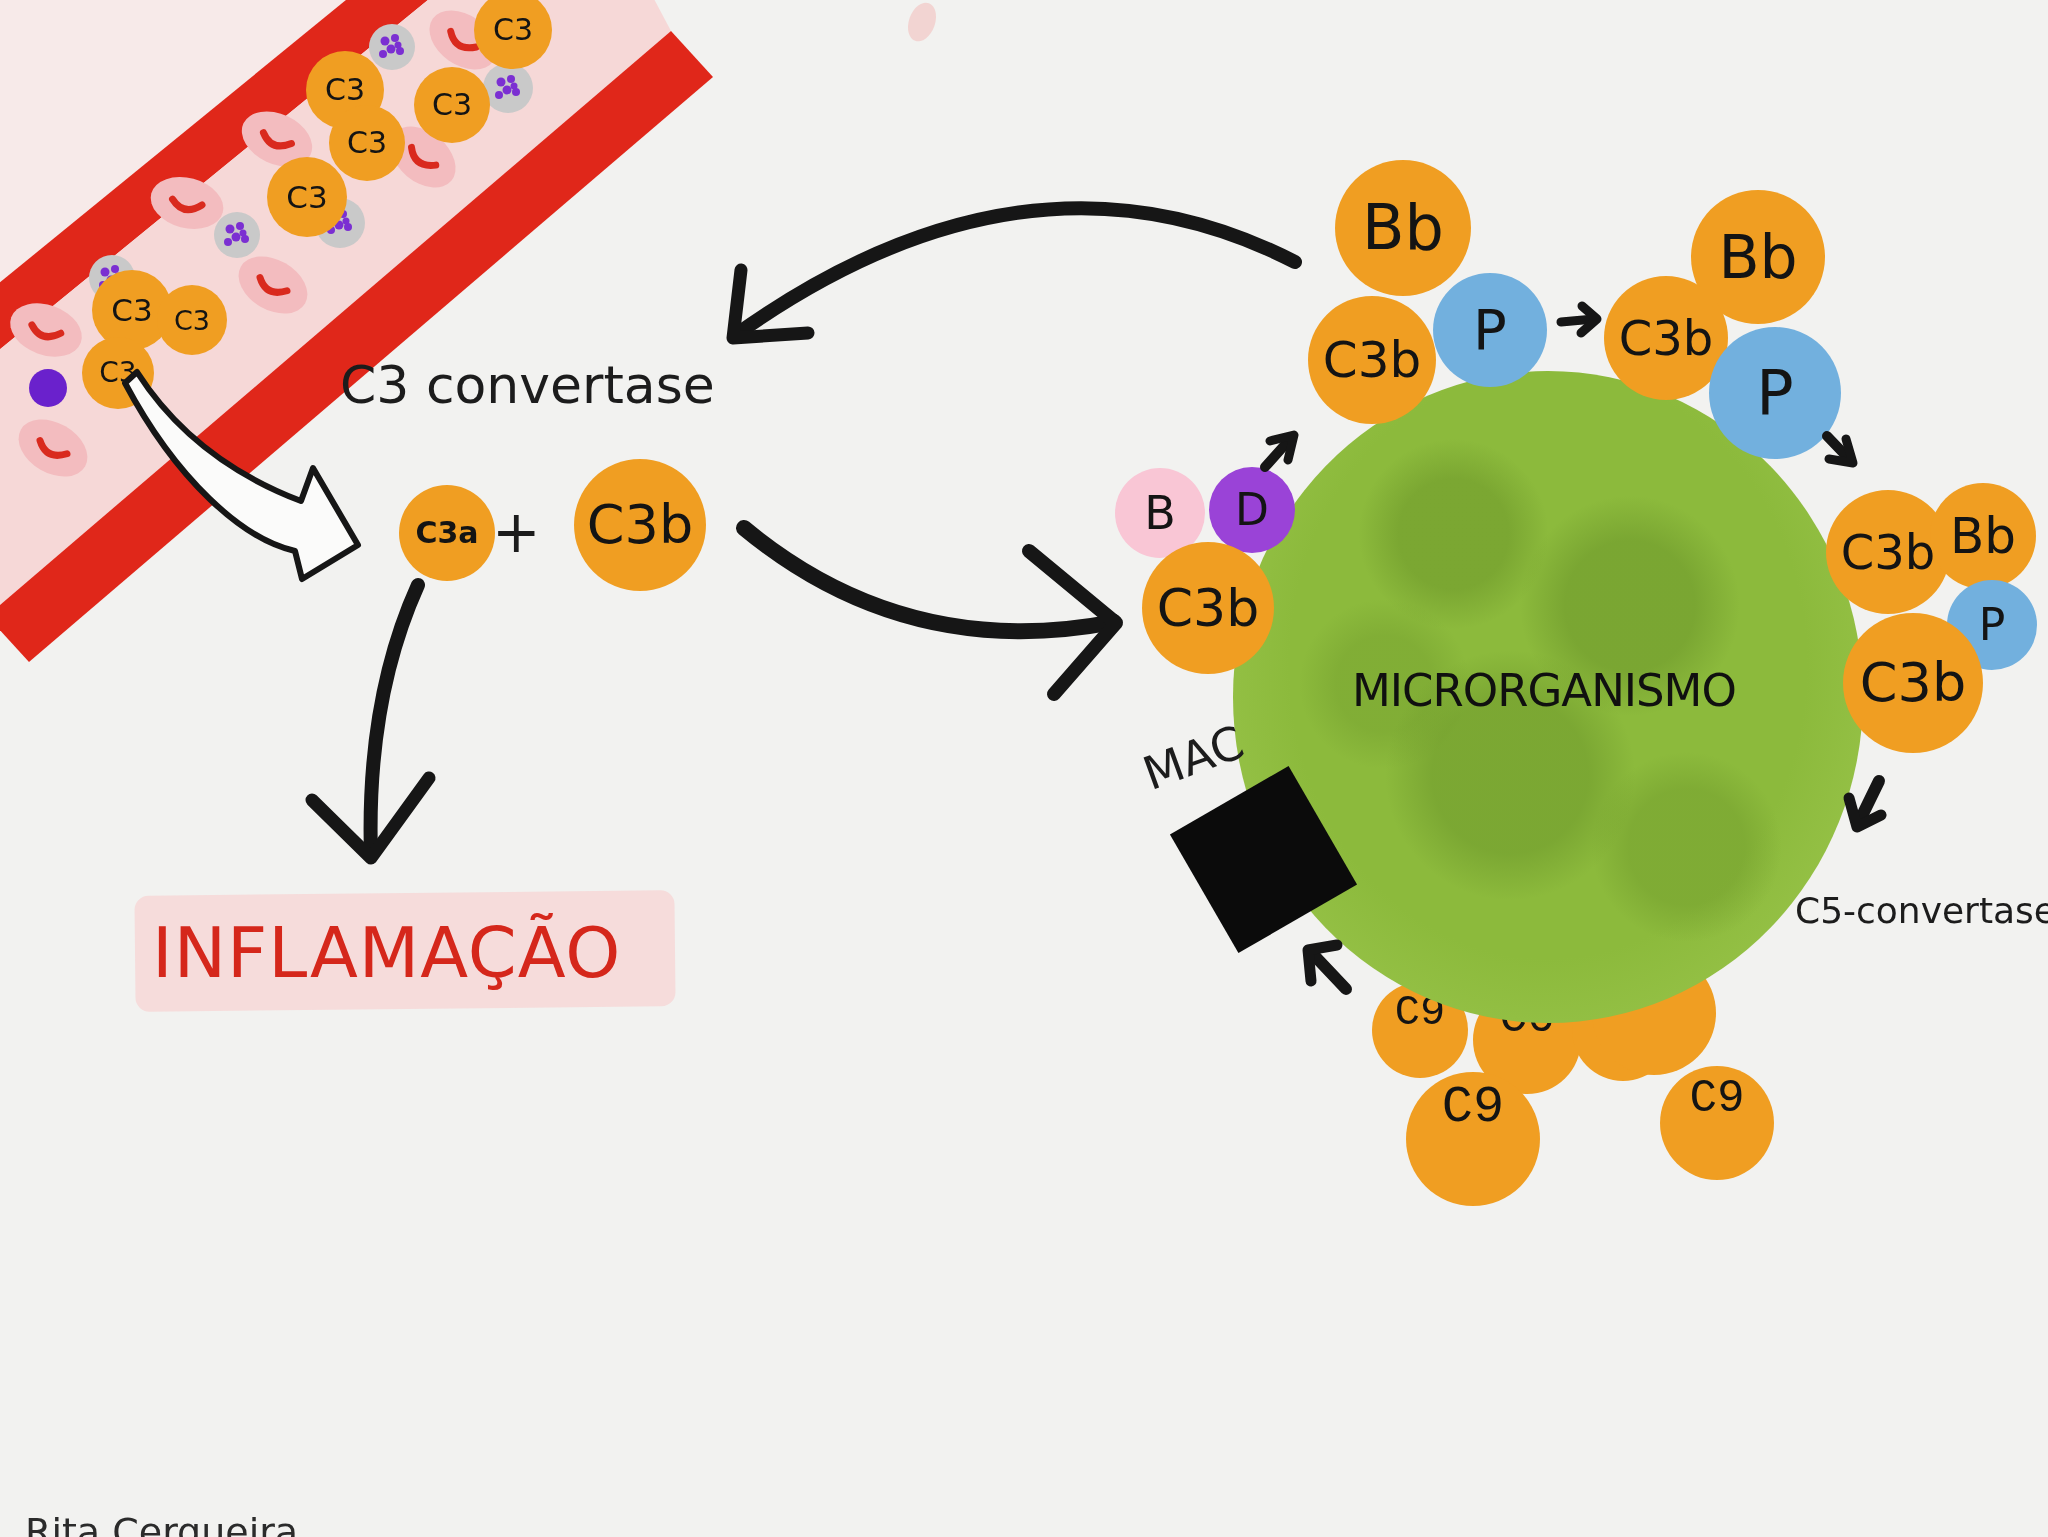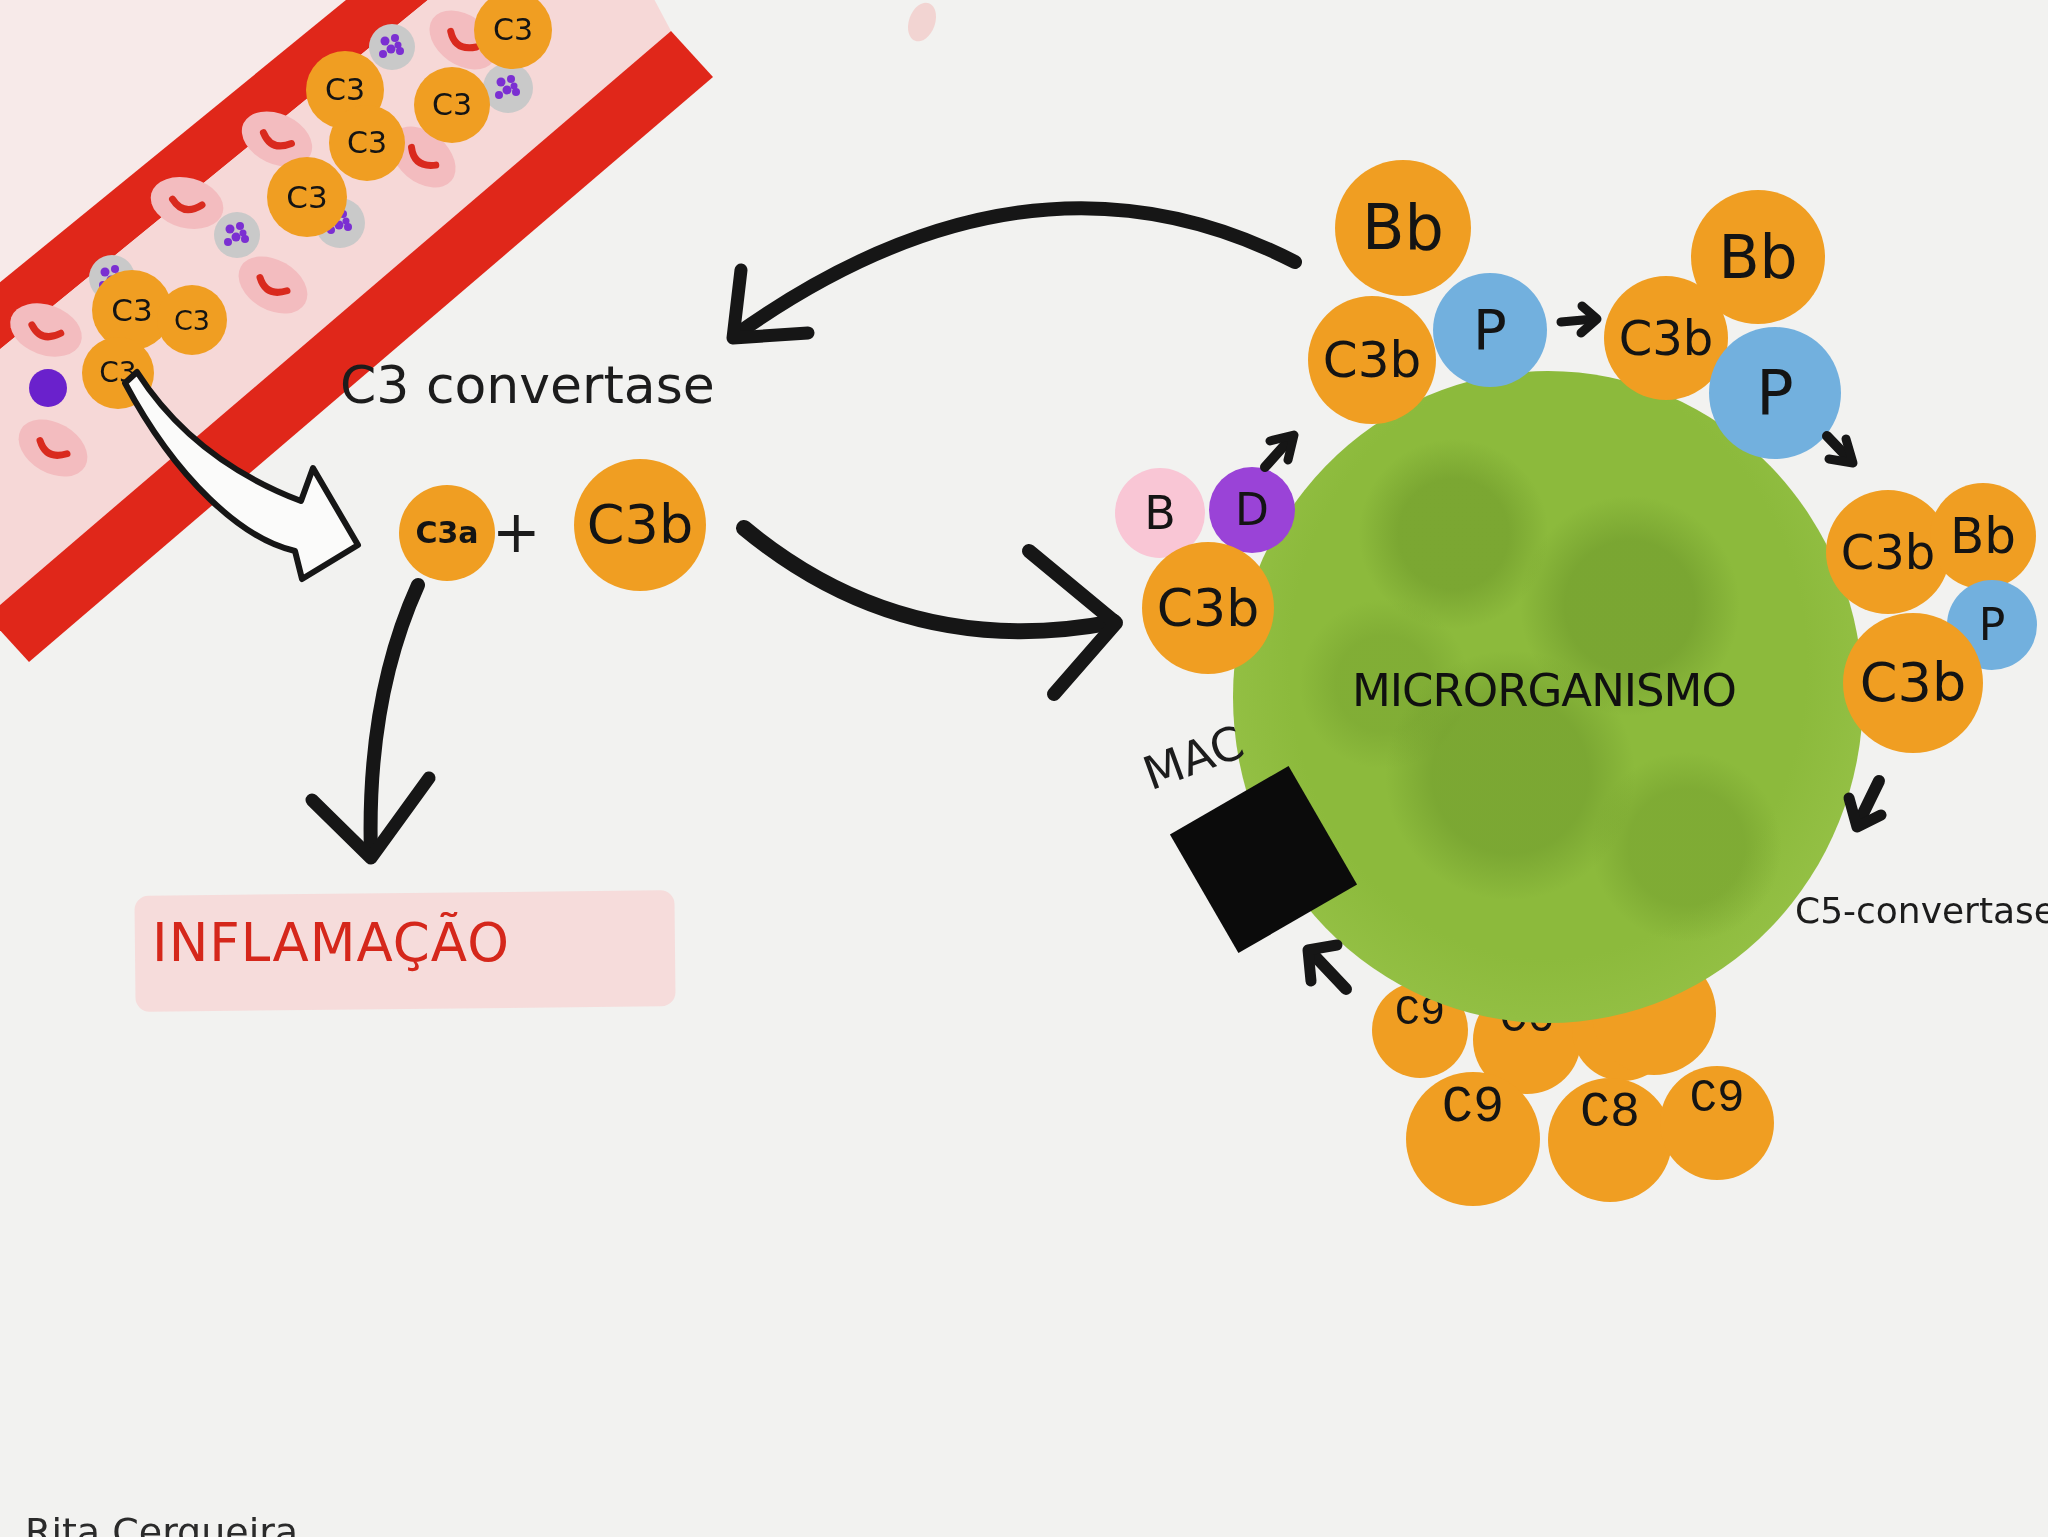--- a/index.html
+++ b/index.html
@@ -54,21 +54,21 @@
   .c3conv{left:340px;top:355px;font-size:52px;}
   .plus{left:492px;top:498px;font-size:58px;z-index:3;}
   .micro{left:1352px;top:664px;font-size:45px;letter-spacing:-1px;color:#101010;}
   .mac-label{left:1136px;top:750px;font-size:46px;transform:rotate(-20deg);transform-origin:left top;}
   .c5conv{left:1795px;top:890px;font-size:36px;}
   .signature{left:25px;top:1510px;font-size:38px;color:#2b2b2b;z-index:4;}
   .inflam-hl{
     position:absolute;left:135px;top:893px;width:540px;height:116px;
     background:#f6dcdb;border-radius:14px;transform:rotate(-0.6deg);z-index:2;
   }
-  .inflam{left:152px;top:912px;font-size:53px;letter-spacing:1px;color:#d5271b;z-index:4;}
+  .inflam{left:152px;top:912px;font-size:70px;letter-spacing:1px;color:#d5271b;z-index:4;}
 </style>
 </head>
 <body>
 
 <div id="canvas">
 
   <svg class="bg-svg" width="2048" height="1537" viewBox="0 0 2048 1537">
 
     <polygon points="-5,-5 352,-5 0,282" fill="#f7eae9"></polygon>
 
@@ -166,21 +166,20 @@
     <ellipse cx="922" cy="22" rx="13" ry="20" fill="#f2c7c5" opacity="0.7" transform="rotate(20 922 22)"></ellipse>
   </svg>
 
   <div class="microbe"></div>
 
   <div class="mol orange term" style="left:1372px;top:982px;width:96px;height:96px;font-size:42px;">C9</div>
   <div class="mol orange term" style="left:1473px;top:986px;width:108px;height:108px;font-size:46px;">C6</div>
   <div class="mol orange term" style="left:1572px;top:979px;width:102px;height:102px;font-size:40px;">C5b</div>
   <div class="mol orange term" style="left:1592px;top:951px;width:124px;height:124px;font-size:44px;">C7</div>
   <div class="mol orange term" style="left:1406px;top:1072px;width:134px;height:134px;font-size:52px;">C9</div>
-  <div class="mol orange term" style="left:1548px;top:1078px;width:124px;height:124px;font-size:50px;">C8</div>
   <div class="mol orange term" style="left:1660px;top:1066px;width:114px;height:114px;font-size:46px;">C9</div>
 
   <div class="mac-square"></div>
   <div class="txt mac-label">MAC</div>
 
   <div class="txt micro">MICRORGANISMO</div>
 
   <div class="mol orange" style="left:306px;top:51px;width:78px;height:78px;font-size:30px;">C3</div>
   <div class="mol orange" style="left:414px;top:67px;width:76px;height:76px;font-size:30px;">C3</div>
   <div class="mol orange" style="left:329px;top:105px;width:76px;height:76px;font-size:30px;">C3</div>

